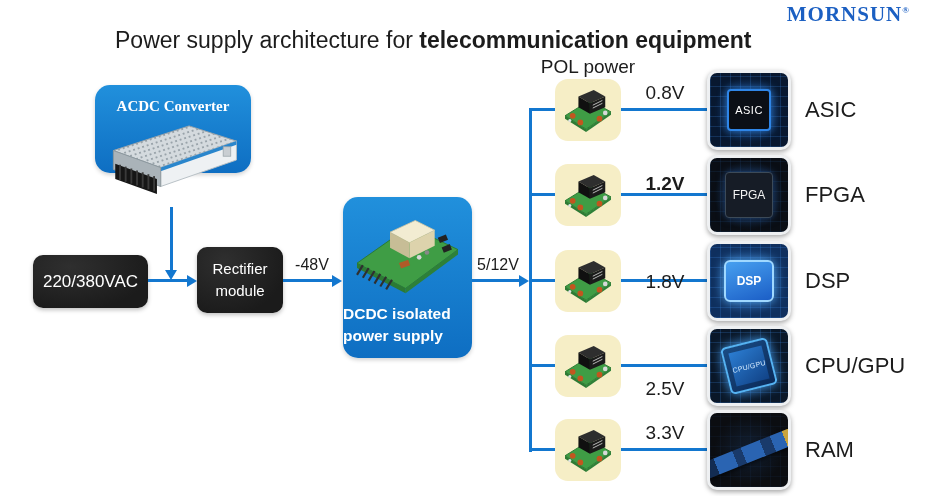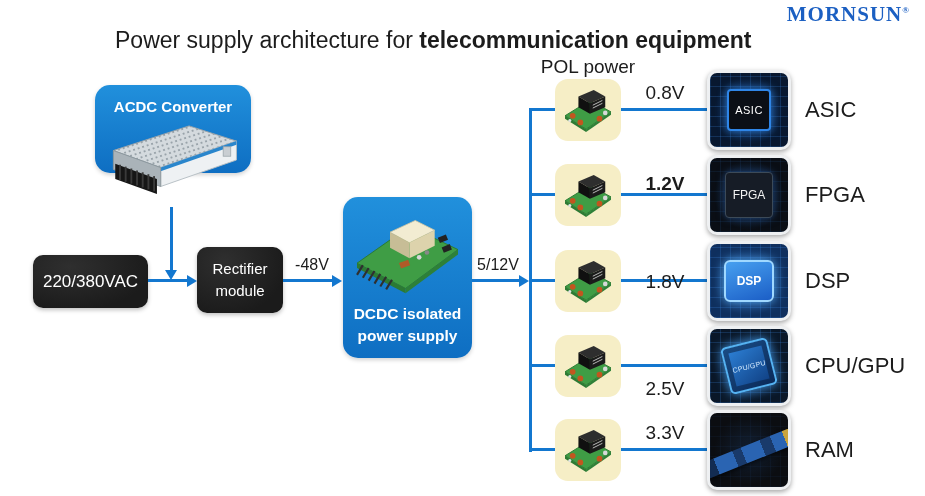--- a/index.html
+++ b/index.html
@@ -21,28 +21,28 @@
     position:absolute;border-radius:15px;color:#fff;
     background:linear-gradient(180deg,var(--box-blue-top,#2190dc),var(--box-blue-bottom,#0e6ec2));
     box-shadow:0 2px 4px rgba(0,0,0,.18);
   }
   .darkbox{
     position:absolute;border-radius:10px;color:#fff;text-align:center;
     background:radial-gradient(ellipse at 32% 22%,#2f2f2f,#1b1b1b 75%);
     display:flex;align-items:center;justify-content:center;
     box-shadow:0 2px 4px rgba(0,0,0,.25);
   }
-  .box-acdc{left:95px;top:85px;width:156px;height:88px;}
+  .box-acdc{left:95px;top:85px;width:156px;height:88px;font-family:Liberation Serif, serif;}
   .box-acdc .blabel{position:absolute;top:13px;left:0;right:0;text-align:center;font-weight:700;font-size:15px;}
   .box-acdc svg{position:absolute;left:7px;top:33px;}
   .box-input{left:33px;top:255px;width:115px;height:53px;font-size:17px;}
   .box-rect{left:197px;top:247px;width:86px;height:66px;font-size:15px;line-height:1.45;}
   .box-dcdc{left:343px;top:197px;width:129px;height:161px;}
   .box-dcdc svg{position:absolute;left:6px;top:6px;}
-  .box-dcdc .blabel{position:absolute;left:0;right:0;top:106px;text-align:center;font-weight:700;font-size:15.5px;line-height:1.45;}
+  .box-dcdc .blabel{position:absolute;left:0;right:0;top:106px;font-weight:700;font-size:15.5px;line-height:1.45;}
   
   .hline,.vline{position:absolute;background:var(--line-blue,#1377cf);}
   .hline{height:3px;}
   .vline{width:3px;}
   .arrow-r{position:absolute;width:0;height:0;border-top:6px solid transparent;border-bottom:6px solid transparent;border-left:10px solid var(--line-blue,#1377cf);}
   .arrow-d{position:absolute;width:0;height:0;border-left:6px solid transparent;border-right:6px solid transparent;border-top:10px solid var(--line-blue,#1377cf);}
   .floatlabel{position:absolute;font-size:16px;text-align:center;}
   .pol-header{position:absolute;left:540px;top:56px;width:96px;text-align:center;font-size:19px;}
   
   .rail{display:contents;}

